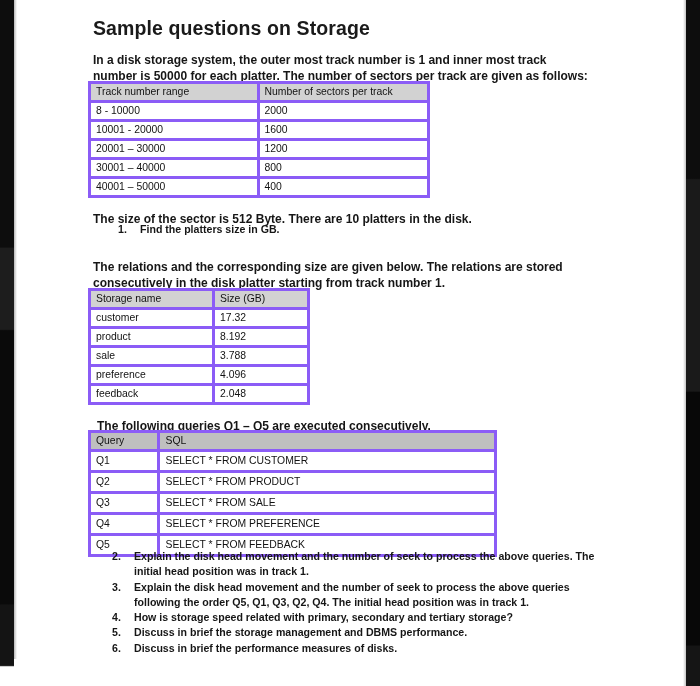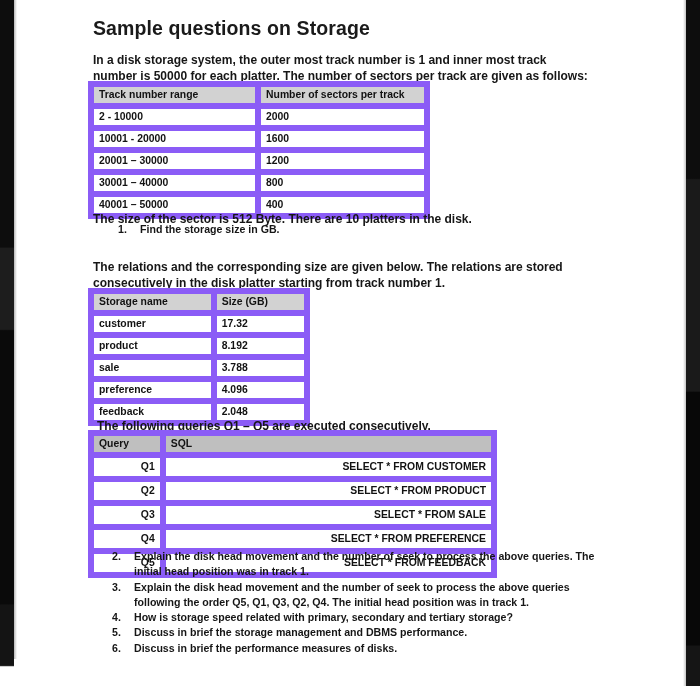--- a/index.html
+++ b/index.html
@@ -103,24 +103,24 @@
 
   
   table {
     position: absolute;
     border-collapse: collapse;
     font-size: 10.4px;
     color: #121212;
     font-weight: bold;
   }
   table td, table th {
-    border: 6px solid #8b5cf6;
+    border: 3px solid #8b5cf6;
     padding: 1px 5px 2px 5px;
     text-align: left;
-    font-weight: bold;
+    font-weight: normal;
     line-height: 13px;
   }
   table th {
     background: #d2d2d2;
   }
 
   
   #track-table { left: 88px; top: 81px; width: 342px; }
   #track-table th:nth-child(1), #track-table td:nth-child(1) { width: 163px; }
   #track-table th:nth-child(2), #track-table td:nth-child(2) { width: 165px; }
@@ -128,21 +128,21 @@
   
   #relation-table { left: 88px; top: 288px; width: 222px; }
   #relation-table th:nth-child(1), #relation-table td:nth-child(1) { width: 120px; }
   #relation-table th:nth-child(2), #relation-table td:nth-child(2) { width: 90px; }
 
   
   #query-table { left: 88px; top: 430px; width: 409px; padding-left: 32px; }
   #query-table th { background: #bfbfbf; }
   #query-table th:nth-child(1), #query-table td:nth-child(1) { width: 58px; }
   #query-table th:nth-child(2), #query-table td:nth-child(2) { width: 337px; }
-  #query-table td { padding-top: 2px; padding-bottom: 3px; text-align: right; }
+  #query-table td { padding-top: 2px; padding-bottom: 3px; }
 
   
   .task-list {
     position: absolute;
     left: 112px;
     top: 549px;
     width: 500px;
     font-size: 10.6px;
     line-height: 15.3px;
     color: #161616;
@@ -170,21 +170,21 @@
 
   <table id="track-table">
     <thead>
       <tr>
         <th>Track number range</th>
         <th>Number of sectors per track</th>
       </tr>
     </thead>
     <tbody>
       <tr>
-        <td>2 - 10000</td>
+        <td>8 - 10000</td>
         <td>2000</td>
       </tr>
       <tr>
         <td>10001 - 20000</td>
         <td>1600</td>
       </tr>
       <tr>
         <td>20001 – 30000</td>
         <td>1200</td>
       </tr>
@@ -196,21 +196,21 @@
         <td>40001 – 50000</td>
         <td>400</td>
       </tr>
     </tbody>
   </table>
 
   <p class="para p-sector">The size of the sector is 512 Byte. There are 10 platters in the disk.</p>
 
   <div class="item-one">
     <span class="num">1.</span>
-    <span class="txt">Find the storage size in GB.</span>
+    <span class="txt">Find the platters size in GB.</span>
   </div>
 
   <p class="para p-rel">The relations and the corresponding size are given below. The relations are stored consecutively in the disk platter starting from track number 1.</p>
 
   <table id="relation-table">
     <thead>
       <tr>
         <th>Storage name</th>
         <th>Size (GB)</th>
       </tr>

